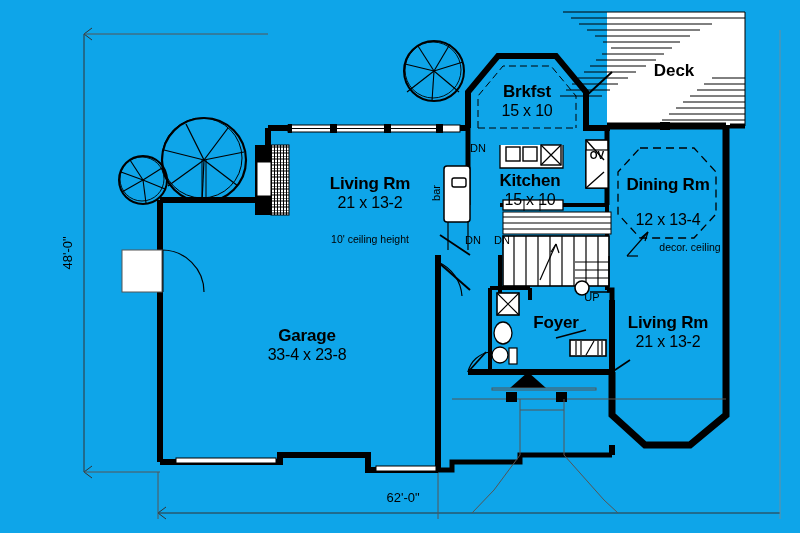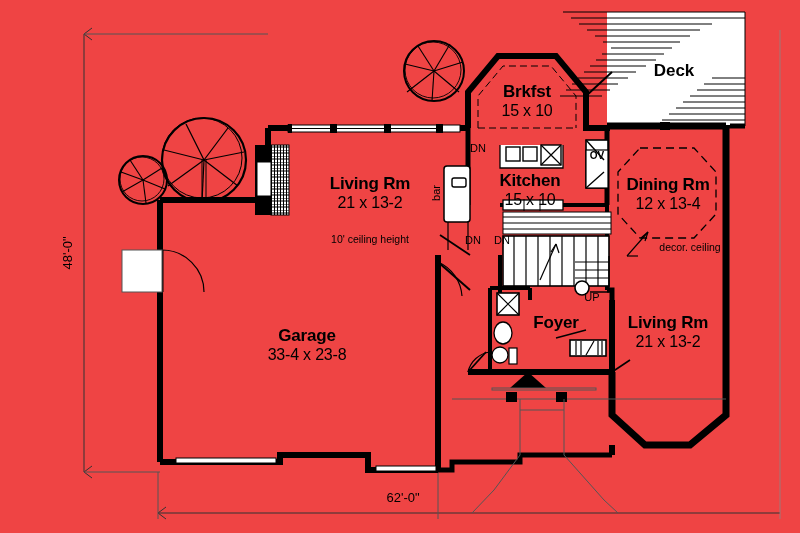--- a/index.html
+++ b/index.html
@@ -10,21 +10,21 @@
   body {
     width: 800px;
     height: 533px;
     font-family: "Liberation Sans", sans-serif;
     overflow: hidden;
   }
   #plan-root {
     position: relative;
     width: 800px;
     height: 533px;
-    background: #ef4444;
+    background: #0ea5e9;
   }
   #plan-svg {
     position: absolute;
     left: 0;
     top: 0;
     width: 800px;
     height: 533px;
   }
   .lbl {
     position: absolute;
@@ -404,21 +404,21 @@
   <div class="lbl room-dim ctr" style="left:527px; top:111px;">15 x 10</div>
 
   <div class="lbl room-name ctr" style="left:530px; top:181px;">Kitchen</div>
   <div class="lbl room-dim ctr" style="left:530px; top:200px;">15 x 10</div>
 
   <div class="lbl room-name ctr" style="left:370px; top:184px;">Living Rm</div>
   <div class="lbl room-dim ctr" style="left:370px; top:203px;">21 x 13-2</div>
   <div class="lbl note ctr" style="left:370px; top:222px;margin-top:18px;">10' ceiling height</div>
 
   <div class="lbl room-name ctr" style="left:668px; top:185px;">Dining Rm</div>
-  <div class="lbl room-dim ctr" style="left:668px; top:204px;">12 x 13-4</div>
+  <div class="lbl room-dim ctr" style="left:668px; top:220px;">12 x 13-4</div>
   <div class="lbl note ctr" style="left:690px; top:248px;">decor. ceiling</div>
 
   <div class="lbl room-name ctr" style="left:668px; top:323px;">Living Rm</div>
   <div class="lbl room-dim ctr" style="left:668px; top:342px;">21 x 13-2</div>
 
   <div class="lbl room-name ctr" style="left:556px; top:323px;">Foyer</div>
 
   <div class="lbl room-name ctr" style="left:307px; top:336px;">Garage</div>
   <div class="lbl room-dim ctr" style="left:307px; top:355px;text-align:center;">33-4 x 23-8</div>
 

